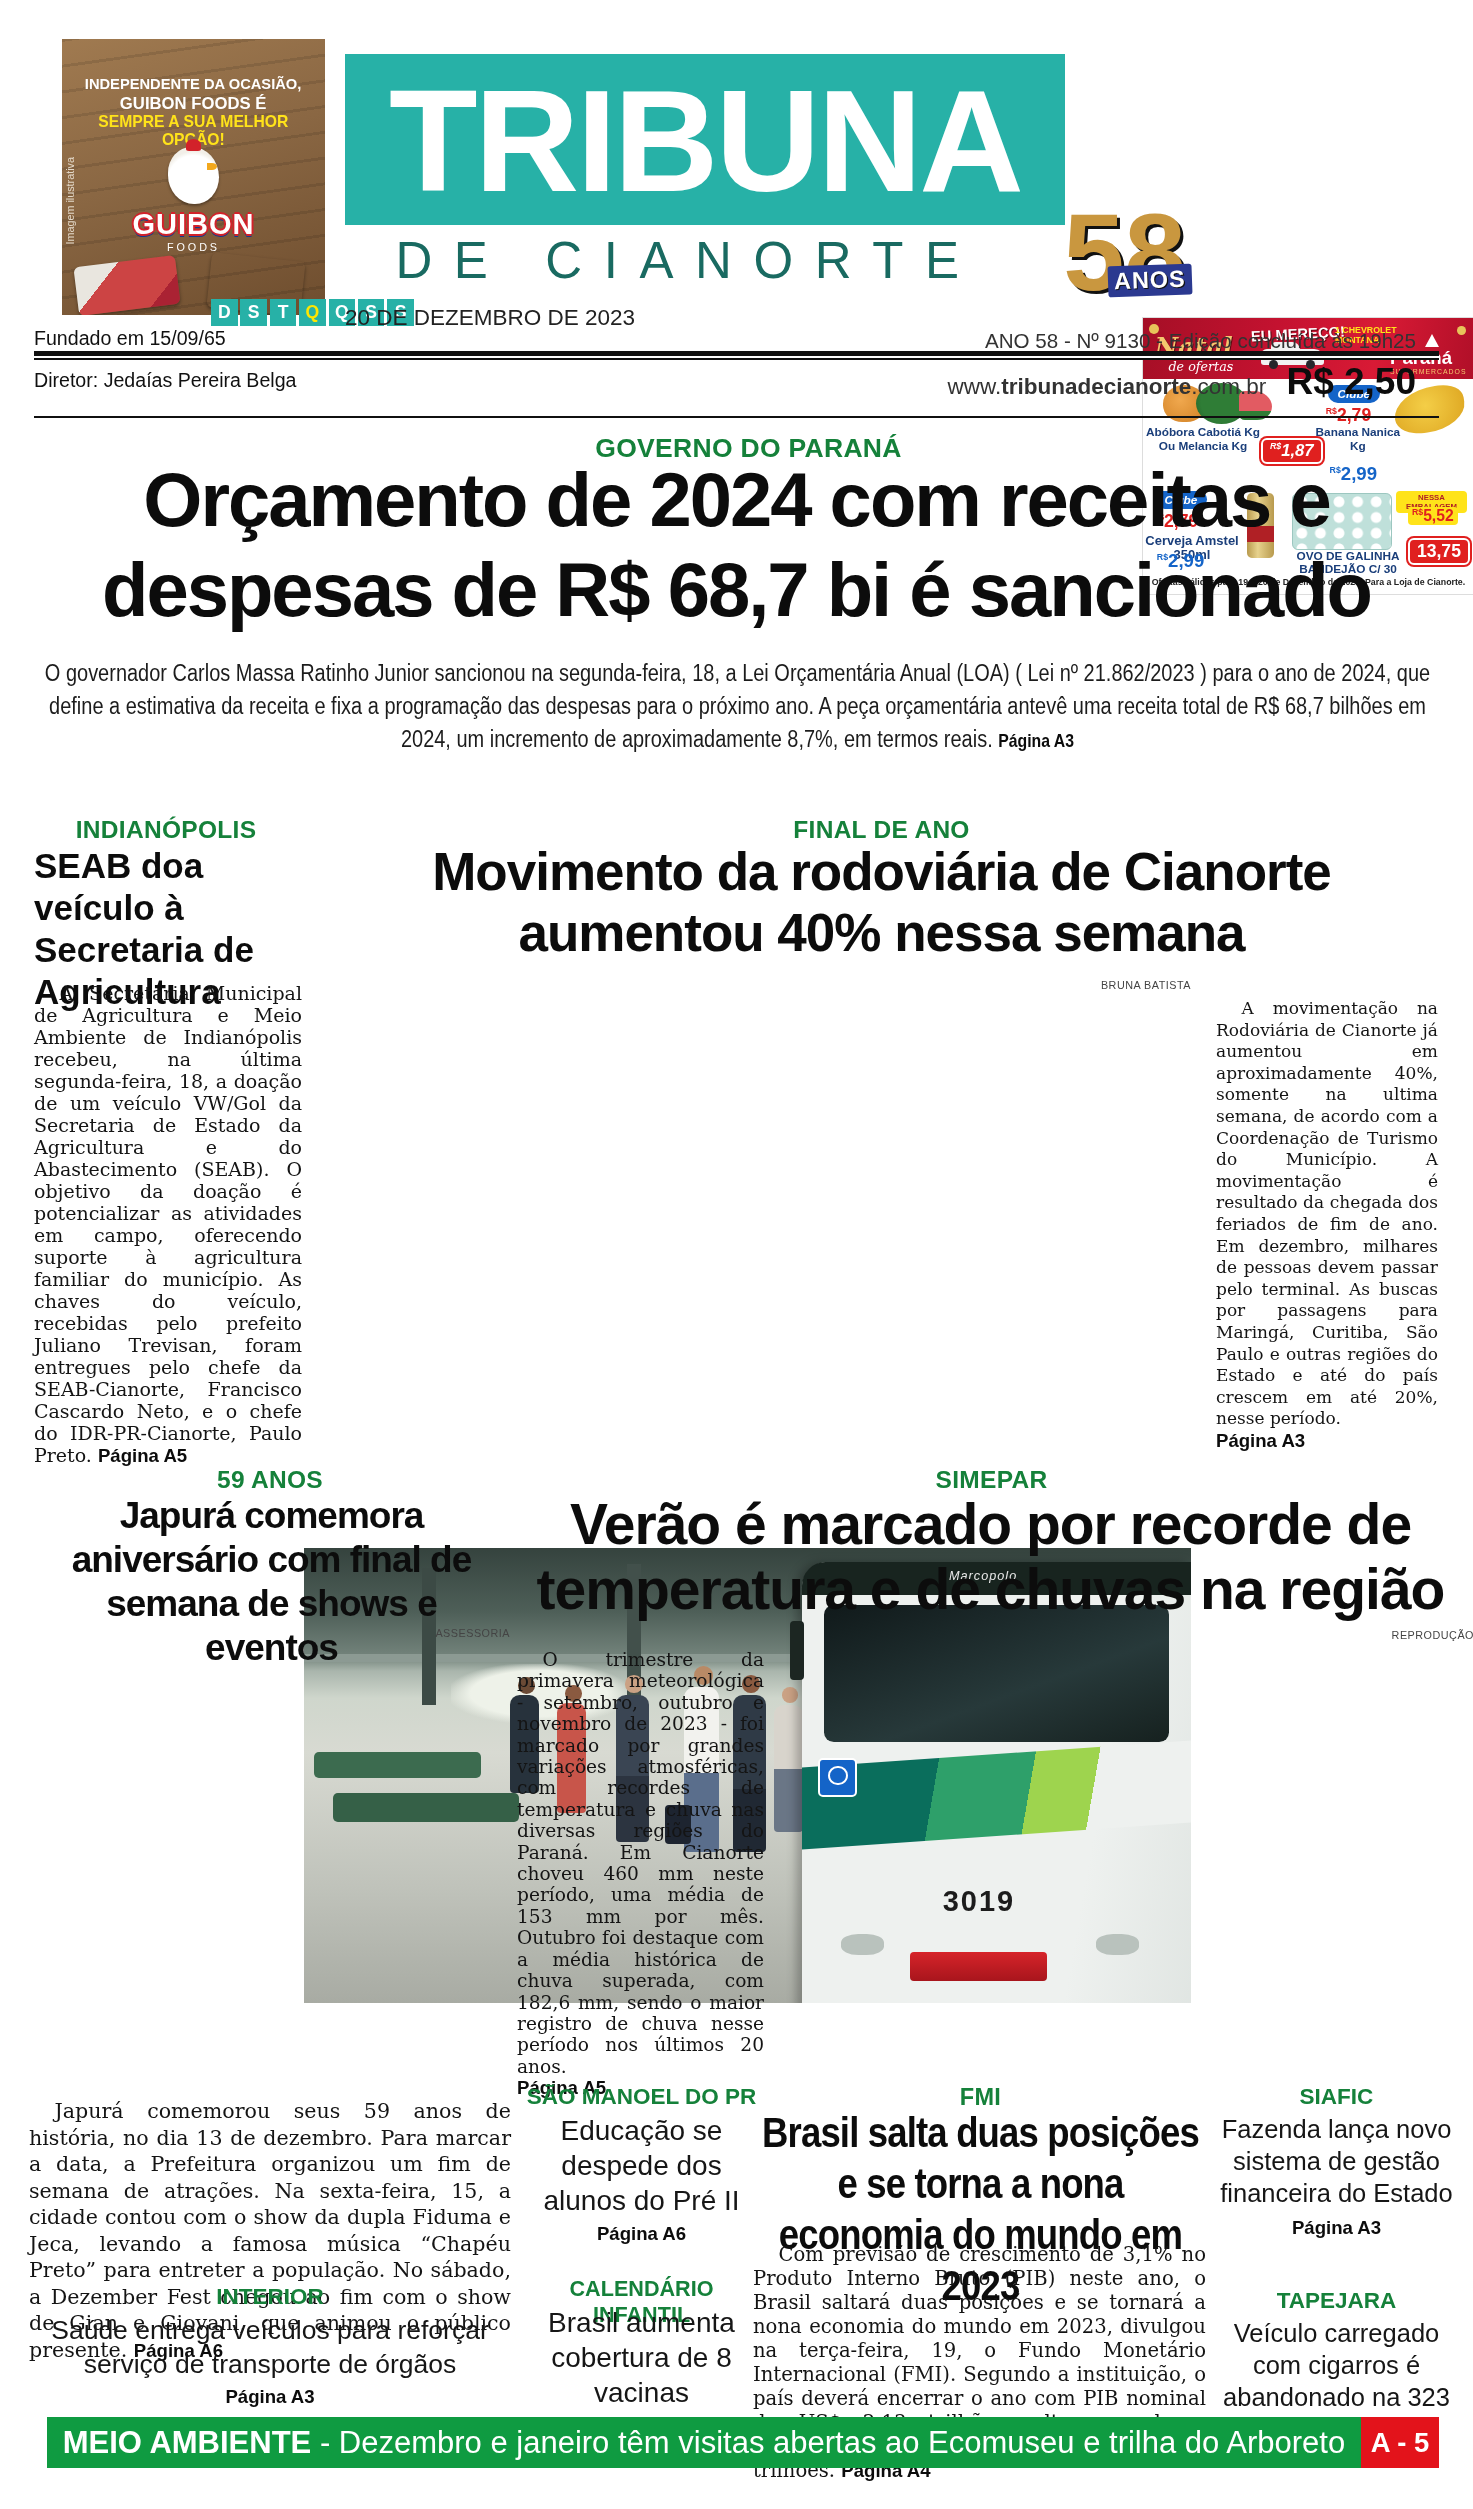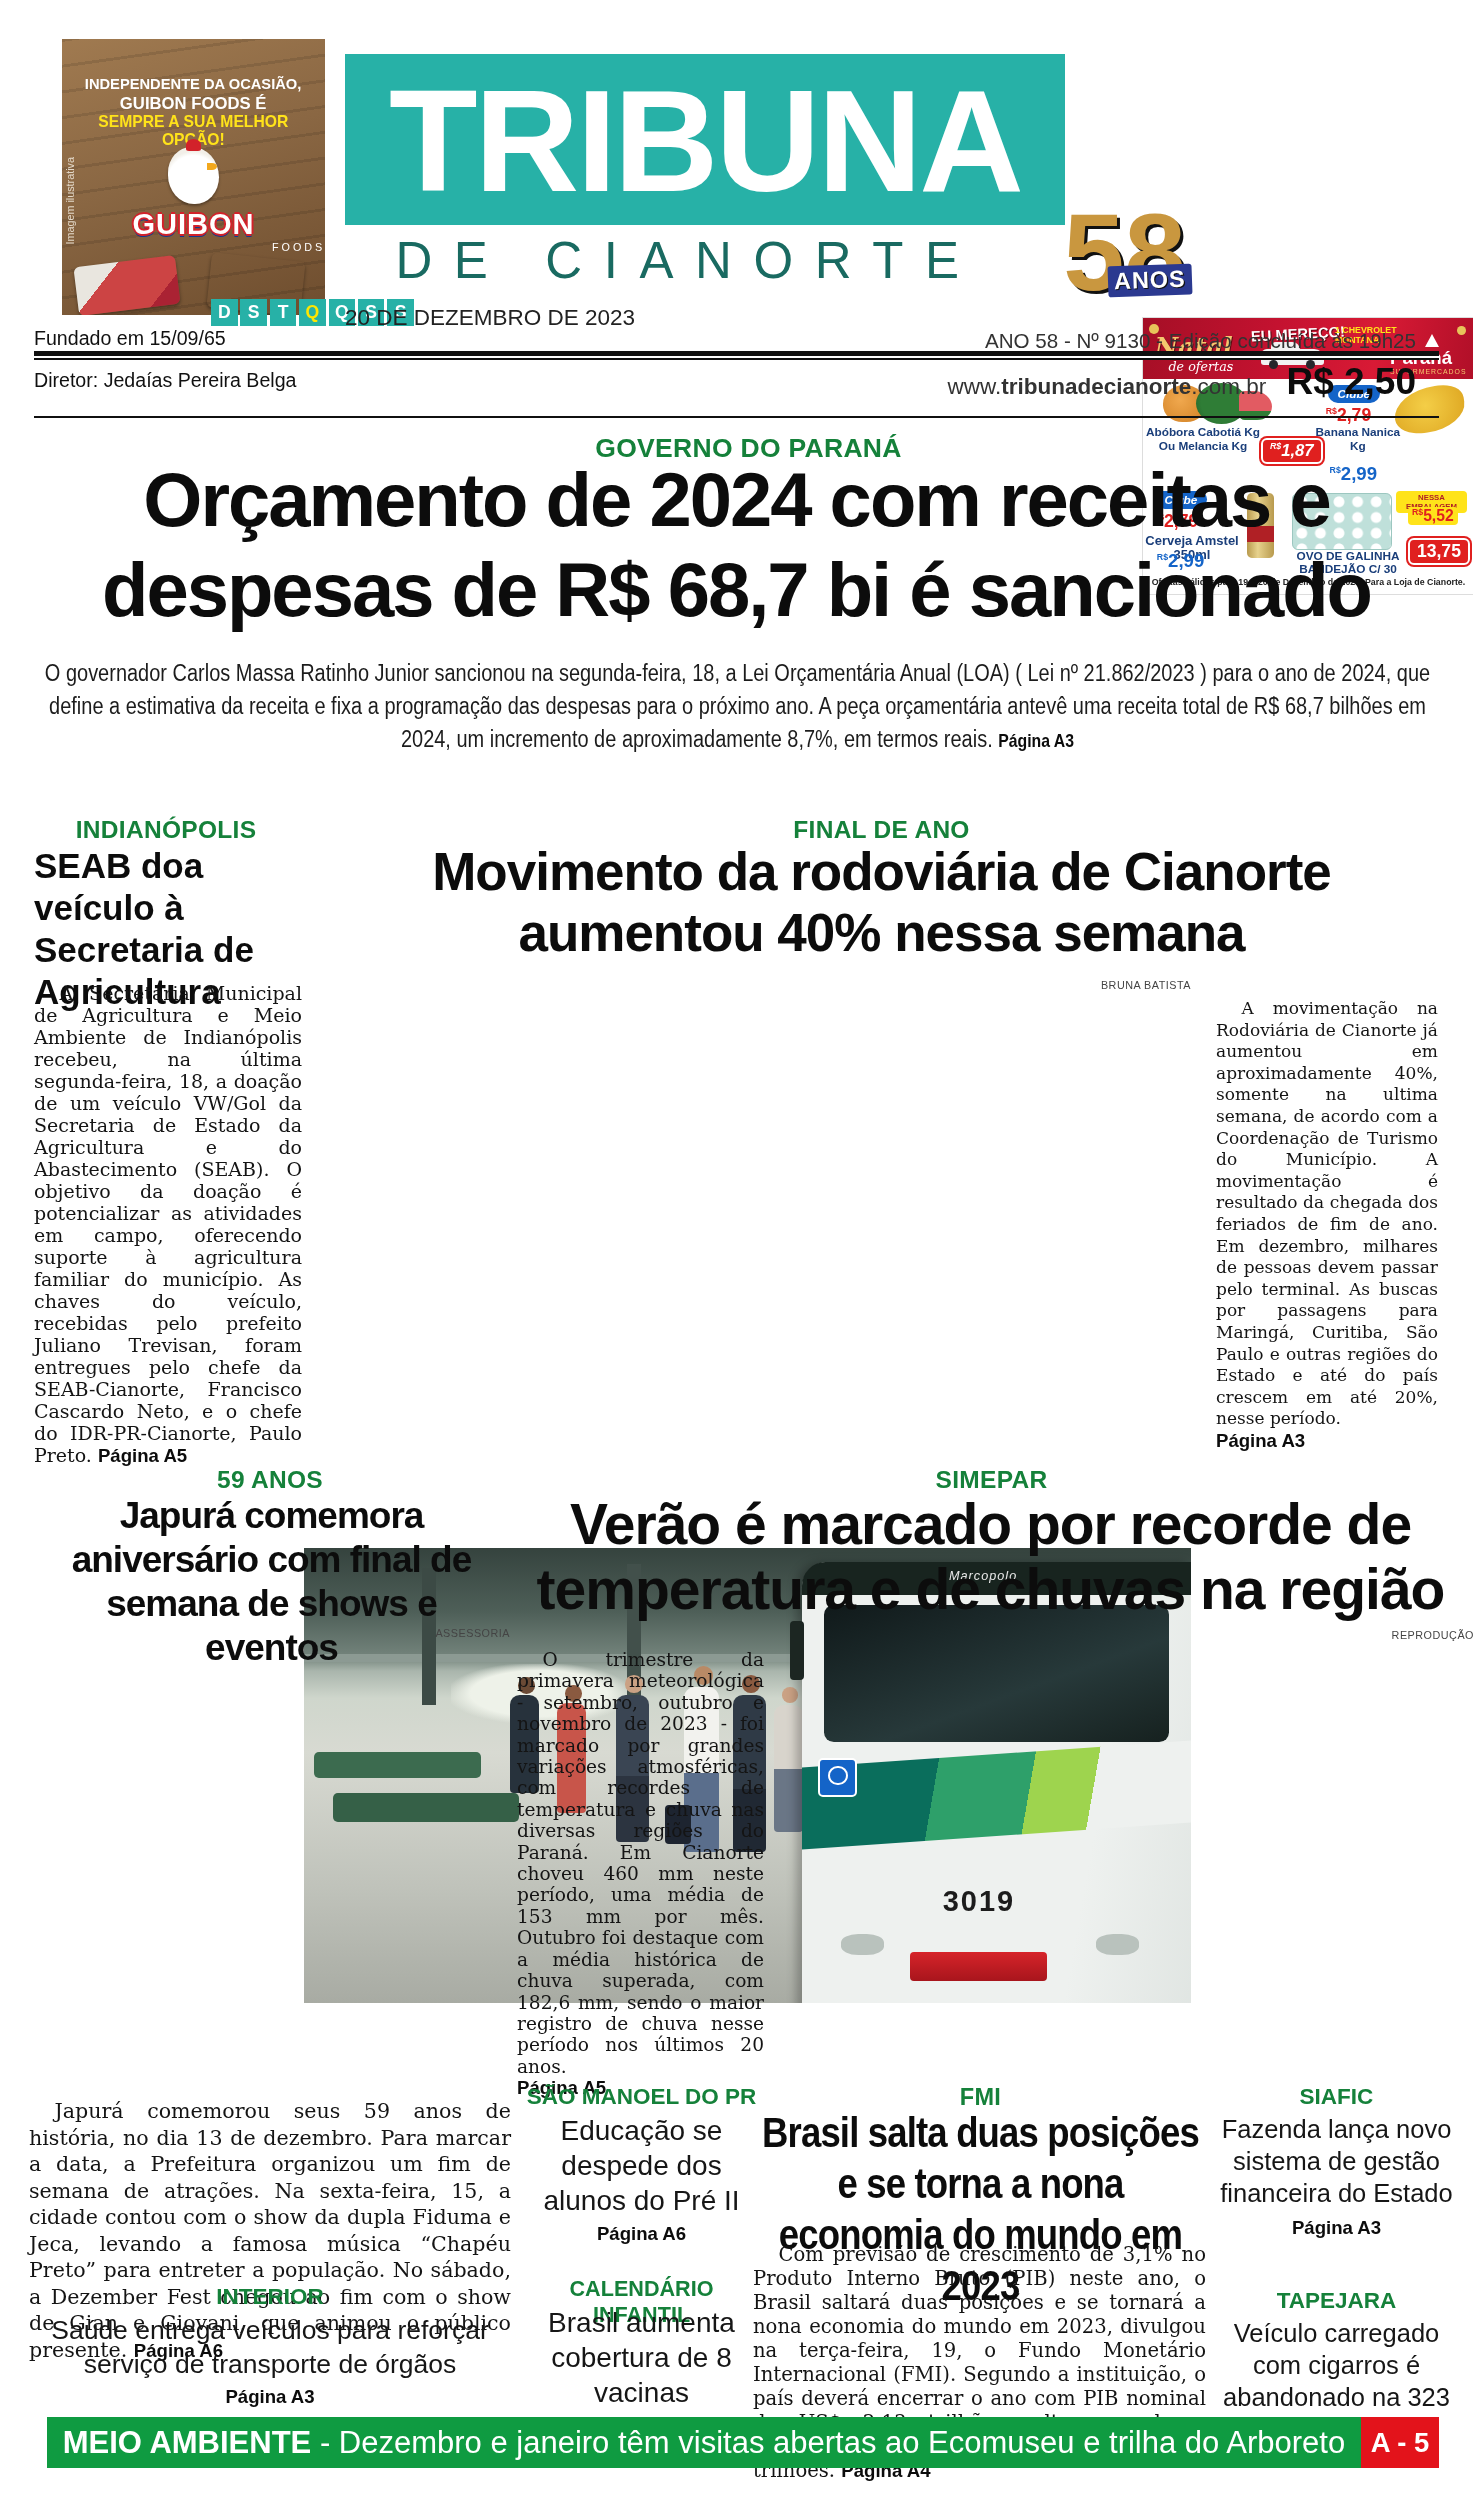--- a/index.html
+++ b/index.html
@@ -40,21 +40,21 @@
     <div class="abs" style="left:2px;top:118px;width:13.7px;font-size:10.8px;color:#e3d8c8;writing-mode:vertical-rl;transform:rotate(180deg);">Imagem ilustrativa</div>
     <div class="abs" style="left:19.6px;top:37px;width:223px;text-align:center;color:#fff;font-size:14.7px;font-weight:bold;">INDEPENDENTE DA OCASIÃO,</div>
     <div class="abs" style="left:19.6px;top:55px;width:223px;text-align:center;color:#fff;font-size:16.7px;font-weight:bold;">GUIBON FOODS É</div>
     <div class="abs" style="left:7.8px;top:74px;width:247px;text-align:center;color:#ffe31a;font-size:15.7px;font-weight:bold;">SEMPRE A SUA MELHOR OPÇÃO!</div>
     <div class="abs" style="left:106px;top:108px;width:51px;height:57px;background:radial-gradient(circle at 50% 60%,#ffffff 0 60%,#f2efe8 70%);border-radius:46% 54% 48% 52%;box-shadow:0 2px 2.9px rgba(0,0,0,.35);">
       <div class="abs" style="left:17.6px;top:-7.8px;width:15.7px;height:11.8px;background:#d2222a;border-radius:50% 50% 20% 20%;"></div>
       <div class="abs" style="left:39px;top:15.7px;width:9.8px;height:6.9px;background:#f2a81d;border-radius:0 60% 60% 0;"></div>
     </div>
     <div class="abs" style="left:0;top:169px;width:263px;text-align:center;font-size:29px;font-weight:bold;color:#fff;
                 text-shadow:-2px 0 #d2222a,2px 0 #d2222a,0 -2px #d2222a,0 2px #d2222a,0 2.9px 0 #123a8f;letter-spacing:1px;">GUIBON</div>
-    <div class="abs" style="left:0;top:202px;width:263px;text-align:right;font-size:10.8px;color:#fff;letter-spacing:2.9px;">FOODS</div>
+    <div class="abs" style="left:0;top:202px;width:263px;text-align:center;font-size:10.8px;color:#fff;letter-spacing:2.9px;">FOODS</div>
     <div class="abs" style="left:13.7px;top:222px;width:102px;height:49px;background:linear-gradient(135deg,#e9e6df 0 30%,#c44 30% 80%,#a23 80%);border-radius:5.9px;transform:rotate(-7deg);box-shadow:0 2px 3.9px rgba(0,0,0,.4);"></div>
     <div class="abs" style="left:147px;top:218px;width:94px;height:55px;background:linear-gradient(120deg,#f2f0ea 0 35%,#d2striped 0,#d23 35% 75%,#2a50a0 75%);border-radius:5.9px;transform:rotate(6deg);box-shadow:0 2px 3.9px rgba(0,0,0,.4);"></div>
   </div>
 
   <div class="abs" style="left:345px;top:54px;width:720px;height:171px;background:#27b1a7;"></div>
   <div class="abs" style="left:345px;top:54px;width:720px;height:171px;line-height:174px;text-align:center;color:#fff;
               font-size:145px;font-weight:bold;letter-spacing:-2.9px;">TRIBUNA</div>
   <div class="abs" style="left:345px;top:231px;width:686px;text-align:center;color:#196a61;font-size:51px;letter-spacing:21.6px;font-weight:normal;">DE CIANORTE</div>
   <div class="abs" style="left:1051px;top:194px;width:147px;height:137px;">
     <div class="abs" style="left:0;top:0;width:147px;text-align:center;font-size:110px;line-height:116px;font-weight:bold;color:#c9973f;

